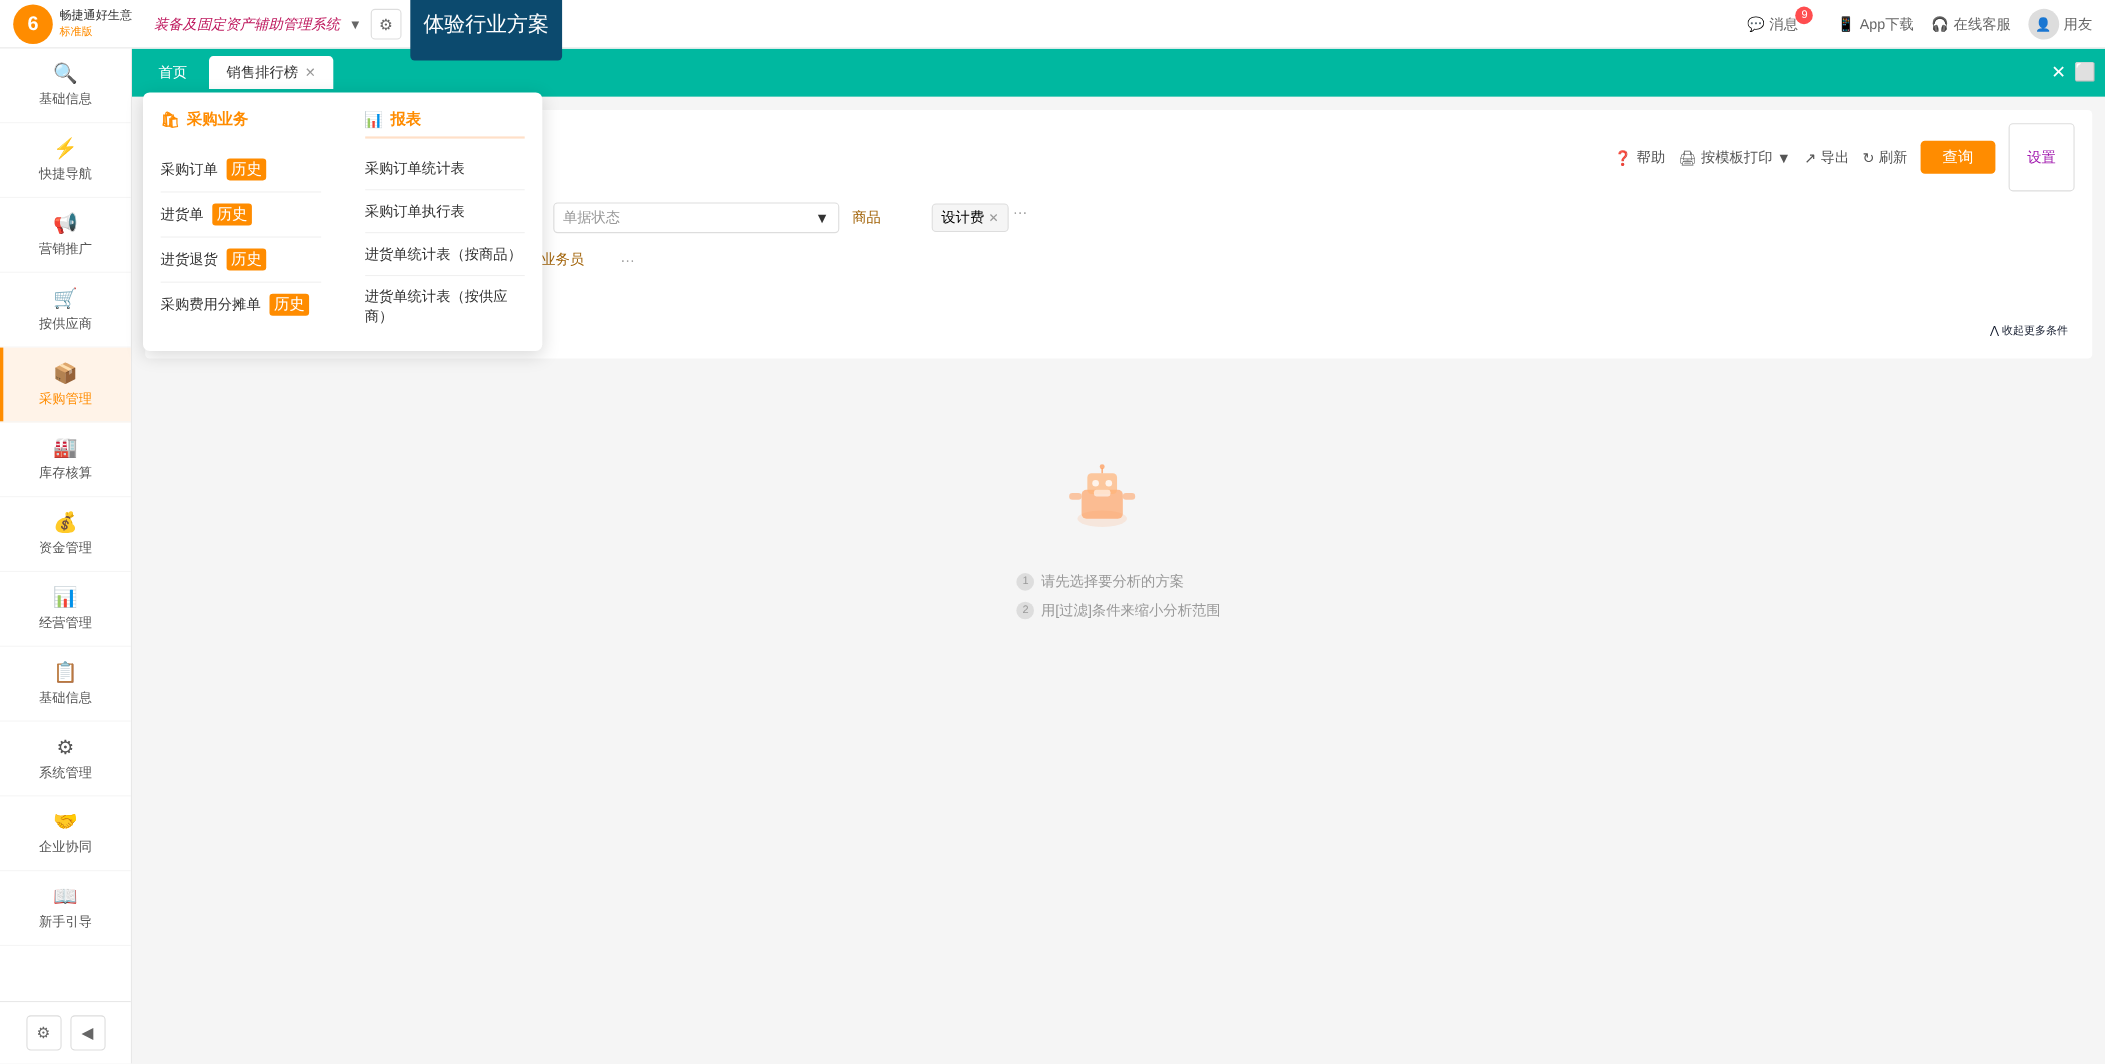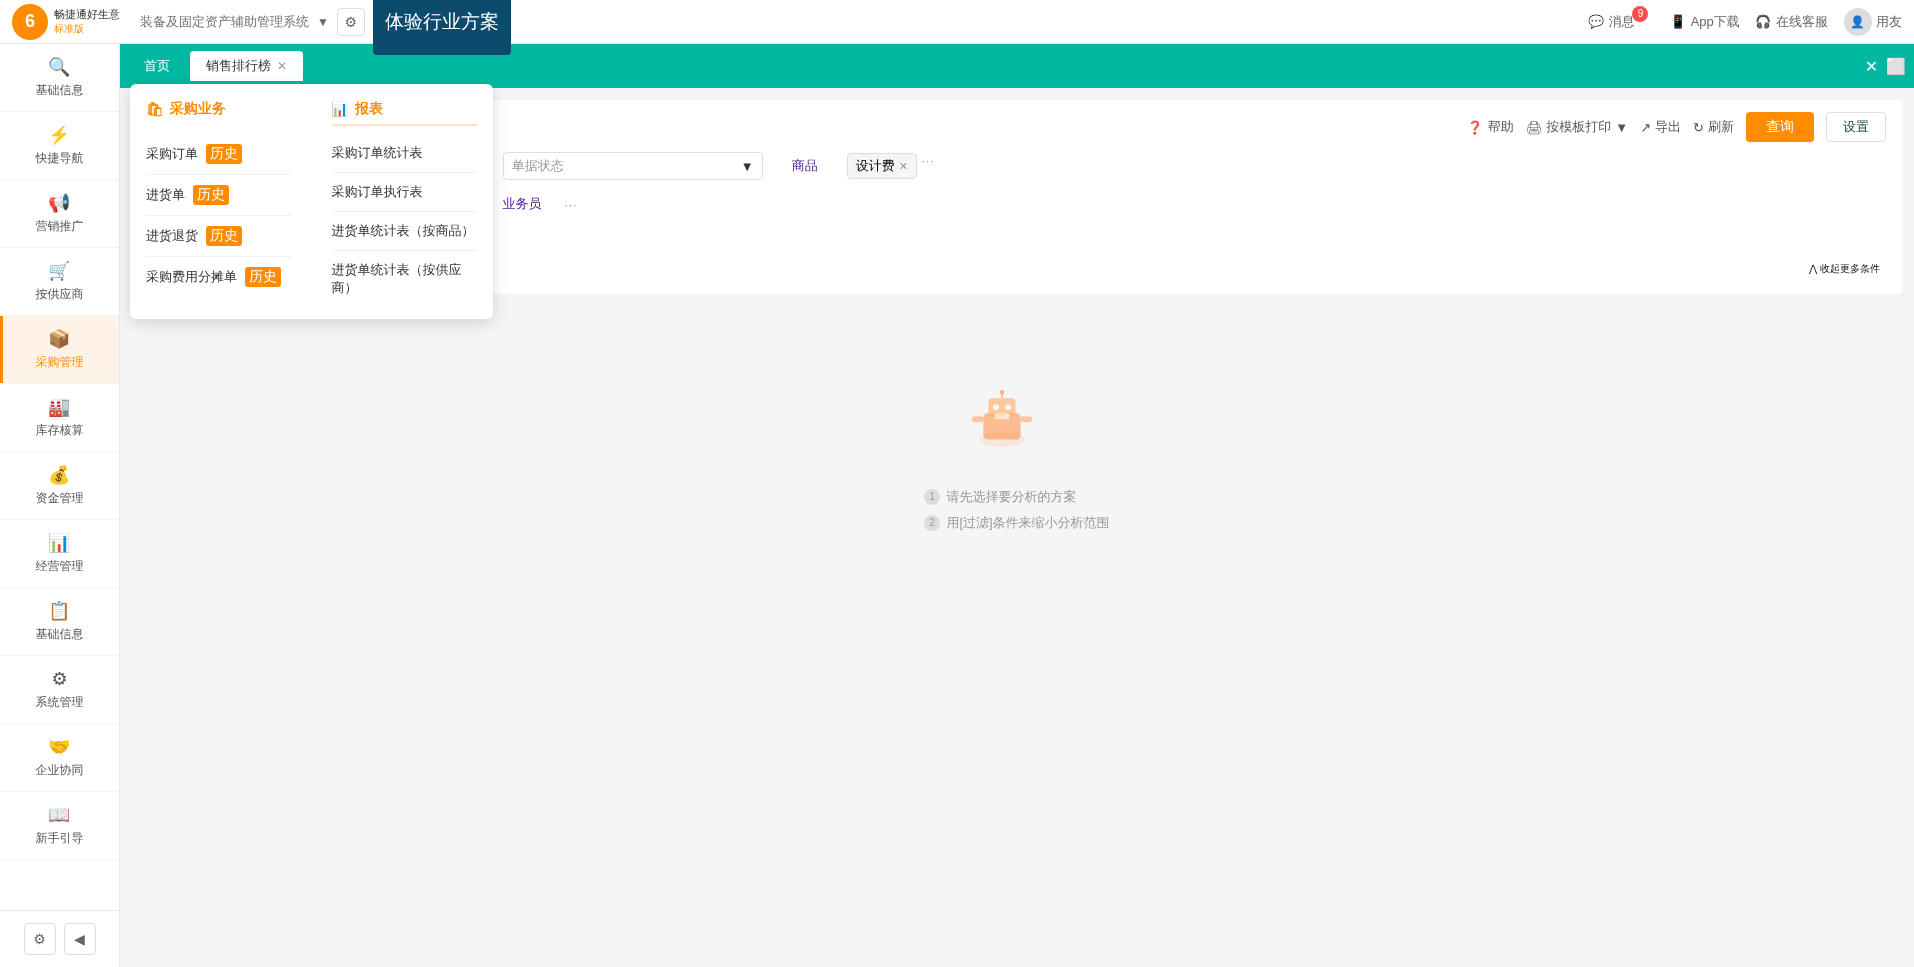--- a/index.html
+++ b/index.html
@@ -32,21 +32,21 @@
     }
     .logo-text { font-size: 11px; color: #333; line-height: 1.3; }
     .logo-badge { font-size: 10px; color: #ff8c00; }
     .header-center {
       flex: 1;
       display: flex;
       align-items: center;
       gap: 8px;
       padding-left: 8px;
     }
-    .system-title { font-size: 13px; color: #737373; }
+    .system-title { font-size: 13px; color: #be185d; font-style: italic; }
     .header-dropdown { cursor: pointer; color: #666; font-size: 12px; }
     .gear-btn {
       width: 28px; height: 28px;
       border: 1px solid #ddd;
       border-radius: 4px;
       display: flex; align-items: center; justify-content: center;
       cursor: pointer; color: #666; font-size: 14px;
     }
     .industry-btn {
       background: #0c4a6e;
@@ -202,25 +202,25 @@
       margin-bottom: 8px;
     }
     .filter-row {
       display: flex;
       align-items: center;
       gap: 12px;
       margin-bottom: 10px;
     }
     .filter-row:last-child { margin-bottom: 0; }
     .filter-label {
-      color: #4c1d95;
+      color: #a16207;
       font-size: 13px;
       white-space: nowrap;
       min-width: 60px;
-      text-align: center;
+      text-align: left;
     }
     .filter-input {
       border: 1px solid #ddd;
       border-radius: 4px;
       padding: 4px 8px;
       font-size: 13px;
       color: #333;
       min-width: 180px;
       background: #fff;
     }
@@ -263,24 +263,24 @@
       background: #ff8c00;
       color: #fff;
       border: none;
       border-radius: 4px;
       padding: 6px 20px;
       font-size: 14px;
       cursor: pointer;
     }
     .action-btn-secondary {
       background: #fff;
-      color: #14532d;
+      color: #a21caf;
       border: 1px solid #ddd;
       border-radius: 4px;
-      padding: 5px 16px;
+      padding: 21px 16px;
       font-size: 13px;
       cursor: pointer;
     }
 
     
     .empty-state {
       display: flex;
       flex-direction: column;
       align-items: center;
       justify-content: center;

